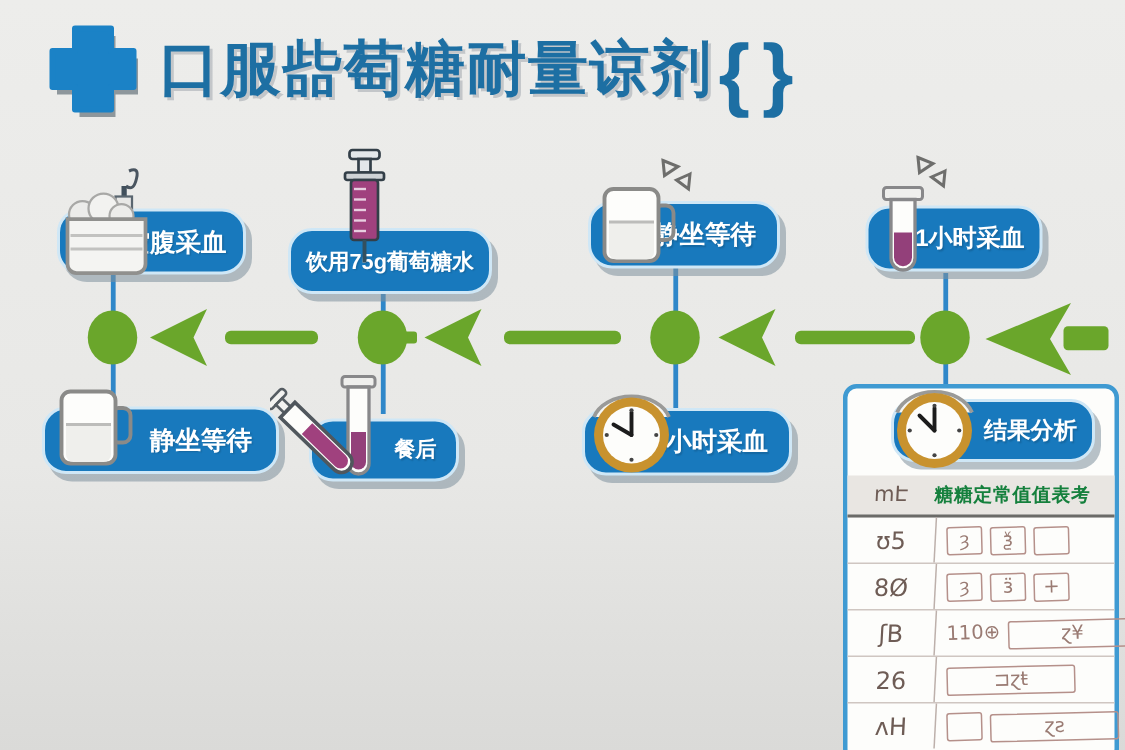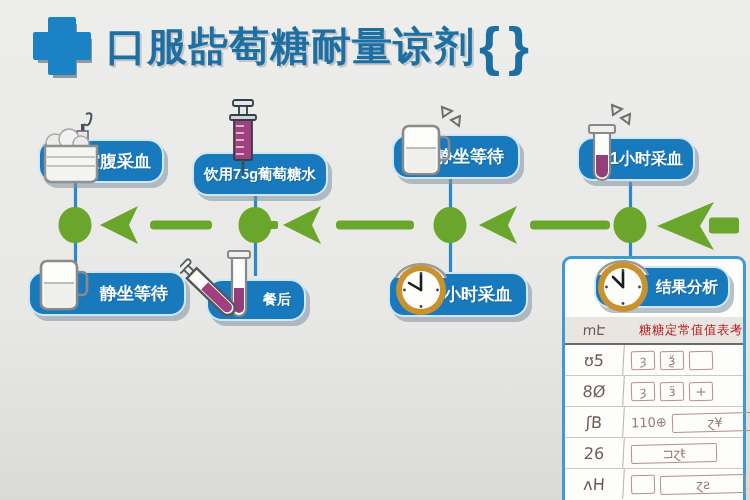--- a/index.html
+++ b/index.html
@@ -2,21 +2,21 @@
 <html><head>
 <meta charset="utf-8">
 <style>
   html,body{margin:0;padding:0;}
   #stage{
     position:relative;width:750px;height:500px;overflow:hidden;
     background:linear-gradient(180deg,#ededeb 0%,#e8e8e6 62%,#dadad8 100%);
     font-family:"Liberation Sans","DejaVu Sans",sans-serif;
   }
   
-  .hdr{position:absolute;left:26px;top:10px;display:flex;align-items:center;z-index:4;}
+  .hdr{position:absolute;left:26px;top:10px;display:flex;align-items:flex-end;z-index:4;}
   .cross-wrap{width:70px;height:72px;margin-right:10px;}
   .title-text{
     font-size:40px;font-weight:bold;color:#1d6fa3;letter-spacing:1px;line-height:72px;
     text-shadow:2px 2px 0 rgba(120,130,140,.35);white-space:nowrap;
   }
   .brace{font-size:54px;font-weight:bold;color:#1d6fa3;line-height:66px;margin:0 4px;}
   .badge{
     border:6px solid #1d6fa3;border-radius:14px;padding:1px 9px;color:#1d6fa3;
     font-weight:bold;font-size:31px;line-height:40px;display:flex;align-items:flex-end;
   }
@@ -39,21 +39,21 @@
   }
   .ptable{margin-top:58px;font-family:"DejaVu Sans",sans-serif;}
   .prow{display:flex;height:30px;border-bottom:1.6px solid #cfc6c1;align-items:center;}
   .prow.hdr-row{height:26px;background:#e9e6e2;border-bottom:2.2px solid #6b6b68;}
   .plabel{
     width:58px;flex:0 0 58px;text-align:center;color:#6e5c55;font-size:16px;
     border-right:1.6px solid #bdb0ab;height:100%;display:flex;align-items:center;justify-content:center;
     transform:skewX(-3deg);
   }
   .hdr-row .plabel{font-size:14px;border-right:none;}
-  .ptitle{flex:1;text-align:right;font-size:12.5px;font-weight:normal;color:#b91c1c;letter-spacing:.5px;}
+  .ptitle{flex:1;text-align:left;font-size:12.5px;font-weight:bold;color:#15803d;letter-spacing:.5px;}
   .pcells{flex:1;display:flex;align-items:center;gap:5px;padding-left:7px;color:#9a7b73;}
   .hbox{
     border:1.8px solid #b5908a;border-radius:2px;min-width:24px;height:19px;
     display:flex;align-items:center;justify-content:center;font-size:13px;
     transform:rotate(-1.5deg);padding:0 3px;box-sizing:border-box;
   }
   .hbox.wide{min-width:86px;}
   .hprefix{font-size:13px;transform:rotate(-2deg);}
 </style>
 </head>

